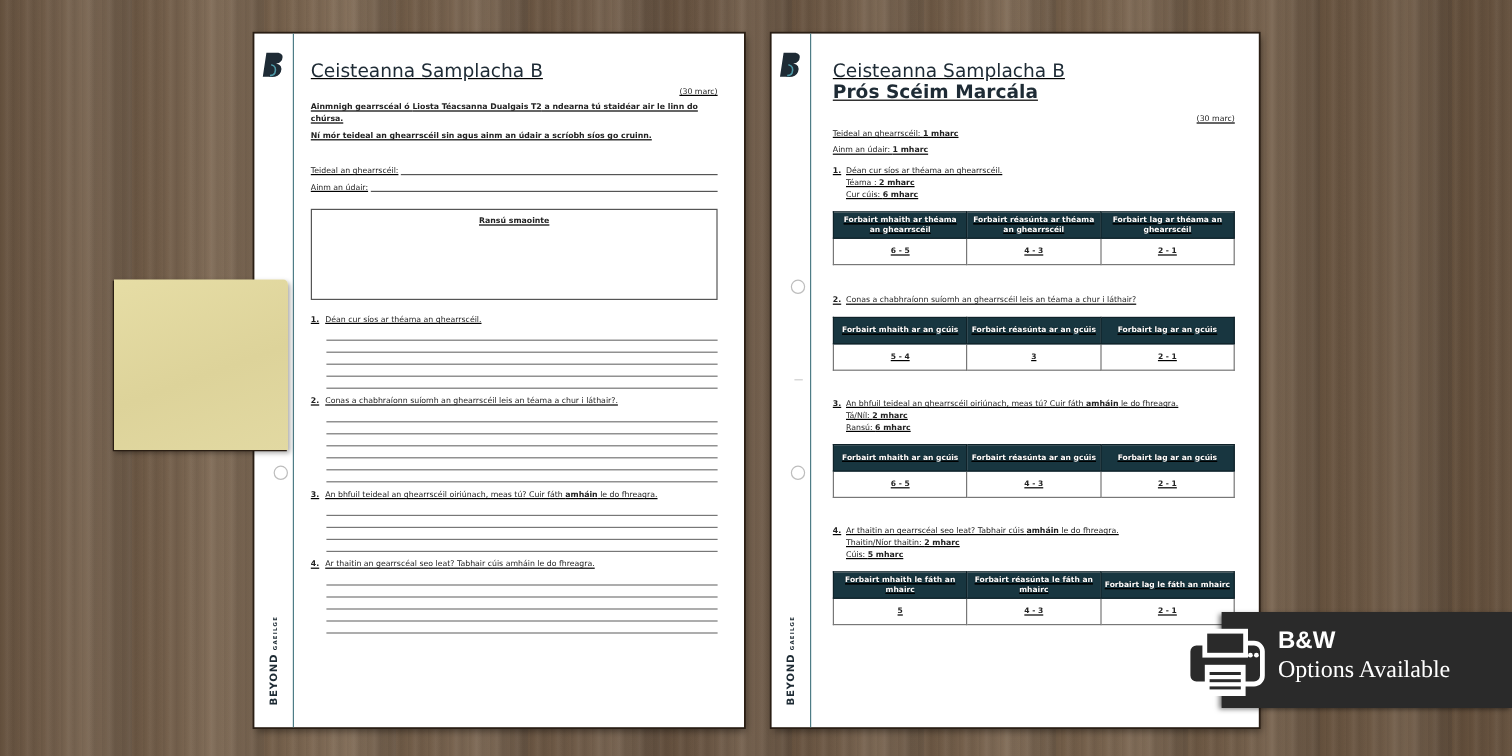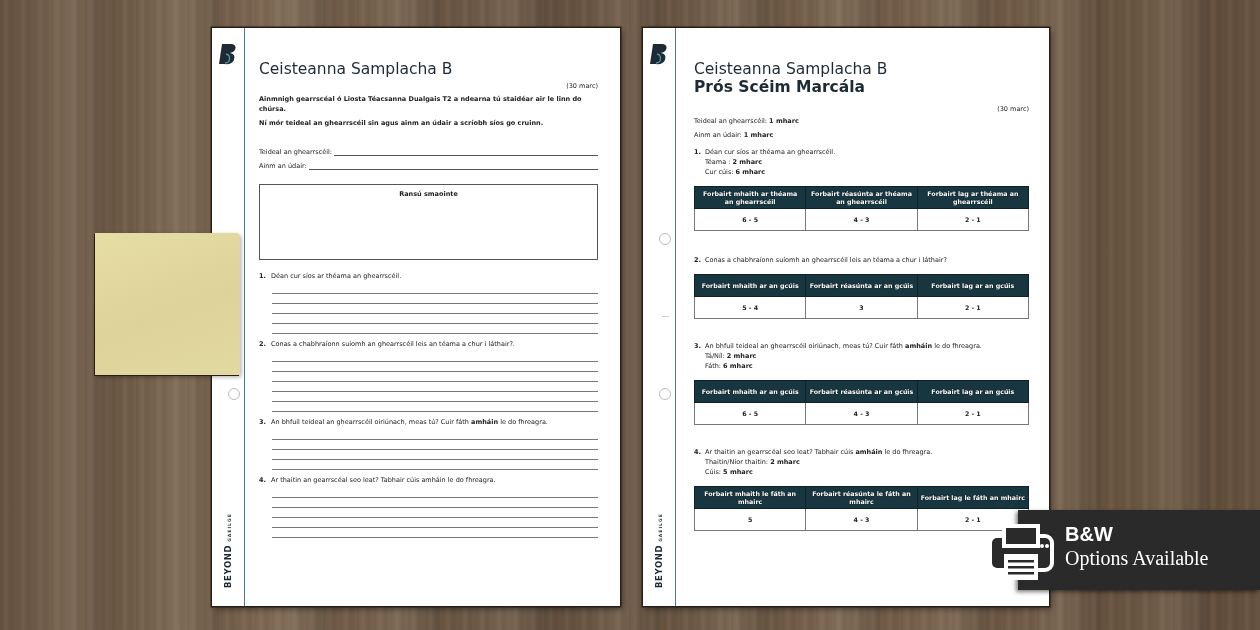--- a/index.html
+++ b/index.html
@@ -34,21 +34,21 @@
   }
   .tick { position: absolute; left: 19px; width: 7px; height: 1px; background: #cfcfcf; }
   .brand {
     position: absolute; left: 4px; bottom: 18px;
     transform-origin: left bottom;
     transform: rotate(-90deg) translateY(100%);
     white-space: nowrap; color: #1d2a33;
   }
   .brand .b1 { font-weight: bold; font-size: 8.5px; letter-spacing: 0.6px; }
   .brand .b2 { font-weight: bold; font-size: 4.5px; letter-spacing: 1px; margin-left: 3px; }
-  .content { position: absolute; left: 47px; right: 22px; top: 32px; }
+  .content { position: absolute; left: 47px; right: 22px; top: 22px; text-decoration: underline; }
   .page.right .content { left: 51px; right: 20px; }
   .title { font-size: 15.5px; color: #1e2b35; line-height: 18px; }
   .subtitle { font-size: 15.5px; font-weight: bold; color: #1e2b35; line-height: 19px; }
   .marks-total { text-align: right; font-size: 6.5px; color: #222; margin-top: 4px; }
   .intro { font-size: 6.5px; color: #222; line-height: 10px; margin-top: 4px; }
   .intro b { font-weight: bold; }
   .field { display: flex; align-items: flex-end; font-size: 6.5px; color: #222; margin-top: 6px; }
   .field .line { flex: 1; border-bottom: 0.8px solid #555; margin-left: 2px; height: 7px; }
   .ideas-box {
     margin-top: 14px; height: 76px; border: 1px solid #555;
@@ -249,21 +249,21 @@
       </tr>
     </tbody>
       </table>
 
     <div class="r-q" style="margin-top:22px">
       <div class="row">
           <span class="num">3.</span>
           <span><span>An bhfuil teideal an ghearrscéil oiriúnach, meas tú? Cuir fáth </span><b>amháin</b><span> le do fhreagra.</span></span>
         </div>
       <div class="sub"><span>Tá/Níl: </span><b>2 mharc</b></div>
-      <div class="sub"><span>Fáth: </span><b>6 mharc</b></div>
+      <div class="sub"><span>Ransú: </span><b>6 mharc</b></div>
     </div>
     <table class="rubric">
       <tbody>
           <tr>
         <th>Forbairt mhaith ar an gcúis</th>
         <th>Forbairt réasúnta ar an gcúis</th>
         <th>Forbairt lag ar an gcúis</th>
       </tr>
       <tr>
         <td>6 - 5</td>

